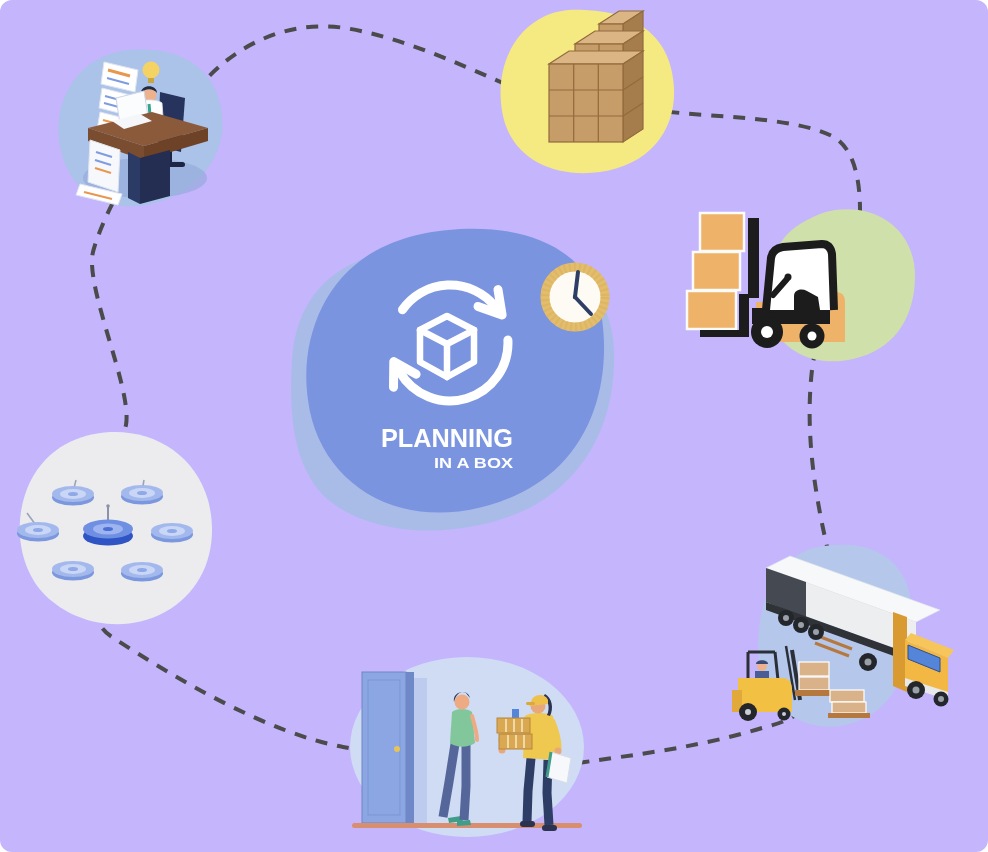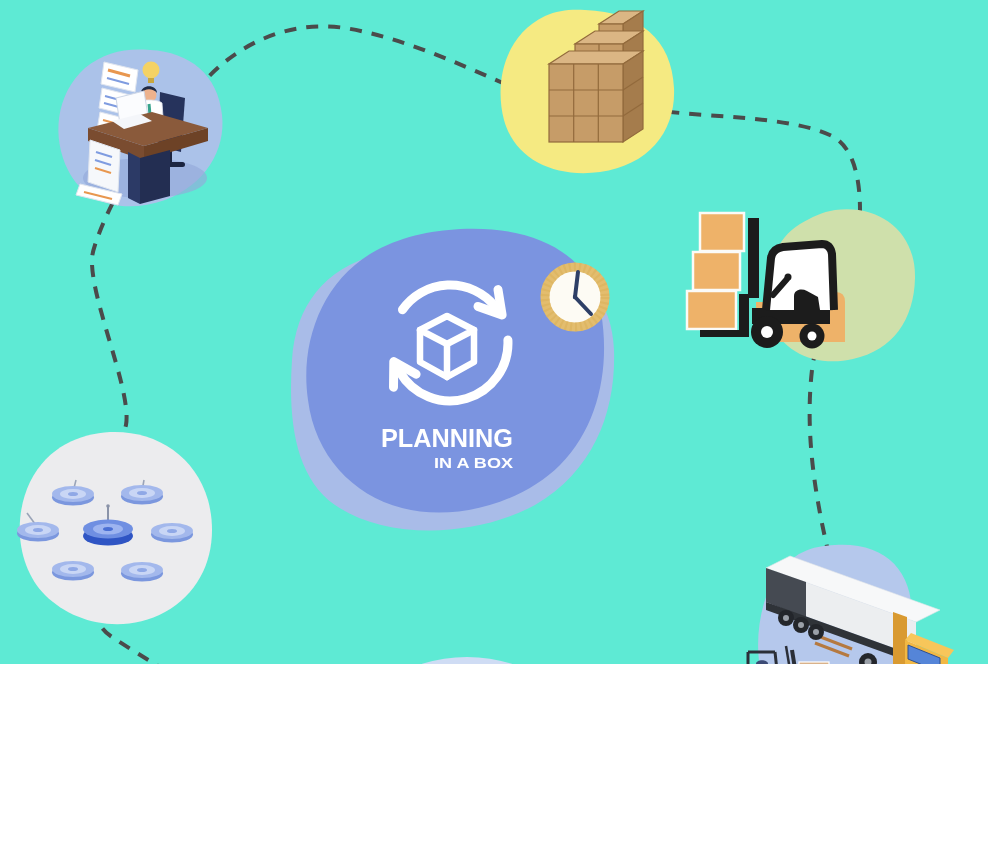--- a/index.html
+++ b/index.html
@@ -1,17 +1,17 @@
 <!DOCTYPE html>
 <html><head>
 <meta charset="utf-8">
 <style>
   html,body{margin:0;padding:0;background:#ffffff;}
-  .stage{position:relative;width:988px;height:664px;background:#5eead4;overflow:hidden;
-         font-family:"Liberation Sans", sans-serif;}
+  .stage{position:relative;width:988px;height:852px;background:#c4b5fd;overflow:hidden;
+         font-family:"Liberation Sans", sans-serif;border-radius:12px;}
   .stage svg{position:absolute;left:0;top:0;}
   .brand-title{font-family:"Liberation Sans", sans-serif;font-weight:bold;fill:#ffffff;}
 </style>
 </head>
 <body>
 
 <div class="stage">
 <svg width="988" height="852" viewBox="0 0 988 852">
 
   <defs>

